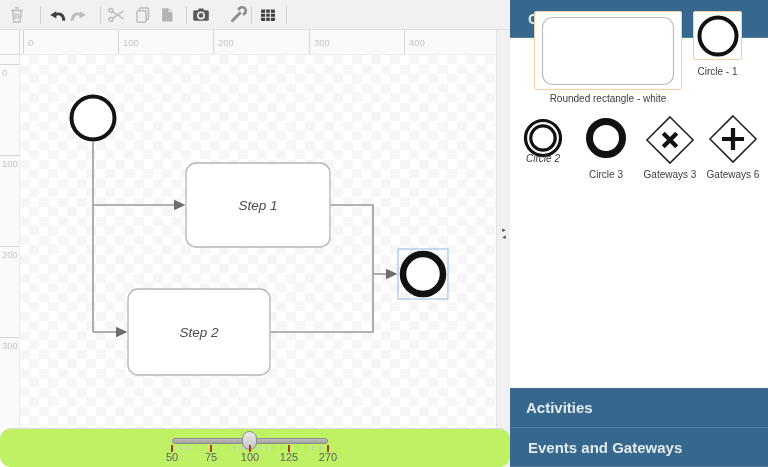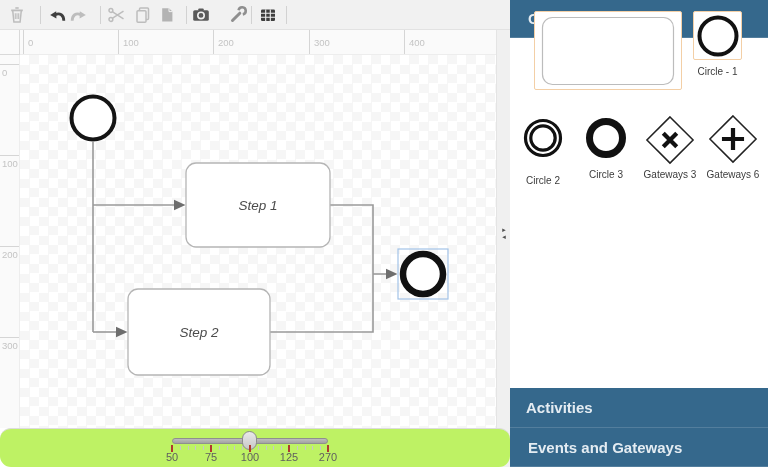--- a/index.html
+++ b/index.html
@@ -55,21 +55,21 @@
 
   .stencil-item { position:absolute; display:flex; align-items:center; justify-content:center; cursor:grab; }
   .hl { border:1px solid #f3cfa6; border-radius:2px; background:#fff; }
   .shape-label { position:absolute; font-size:10px; color:#3b3b3b; text-align:center; line-height:12px; cursor:default; }
 
   .it-rect   { left:24px;  top:11px;  width:148px; height:79px; }
   .lb-rect   { left:24px;  top:93px;  width:148px; }
   .it-c1     { left:183px; top:11px;  width:49px;  height:49px; }
   .lb-c1     { left:183px; top:66px;  width:49px; }
   .it-c2     { left:13px;  top:117px; width:40px;  height:42px; }
-  .lb-c2     { left:3px;   top:175px; width:60px; }
+  .lb-c2     { left:3px;   top:153px; width:60px;font-style:italic; }
   .it-c3     { left:75px;  top:117px; width:42px;  height:42px; }
   .lb-c3     { left:66px;  top:169px; width:60px; }
   .it-g1     { left:135px; top:115px; width:50px;  height:50px; }
   .lb-g1     { left:125px; top:169px; width:70px; }
   .it-g2     { left:198px; top:113px; width:50px;  height:52px; }
   .lb-g2     { left:188px; top:169px; width:70px; }
 </style>
 </head>
 <body>
 
@@ -210,20 +210,21 @@
   </div>
 
   <div class="sidebar">
     <div class="sec-header sec-top">Oftenly used</div>
 
     <div class="stencil-item hl it-rect">
       <svg width="134" height="70" viewBox="0 0 134 70">
         <rect x="1.5" y="1.5" width="131" height="67" rx="10" fill="#ffffff" stroke="#bcbcbc" stroke-width="1.2"></rect>
       </svg>
     </div>
+    <div class="shape-label lb-rect">Rounded rectangle - white</div>
 
     <div class="stencil-item hl it-c1">
       <svg width="44" height="44" viewBox="0 0 44 44">
         <circle cx="22" cy="22" r="18.5" fill="#ffffff" stroke="#111111" stroke-width="4"></circle>
       </svg>
     </div>
     <div class="shape-label lb-c1">Circle - 1</div>
 
     <div class="stencil-item it-c2">
       <svg width="40" height="40" viewBox="0 0 40 40">

